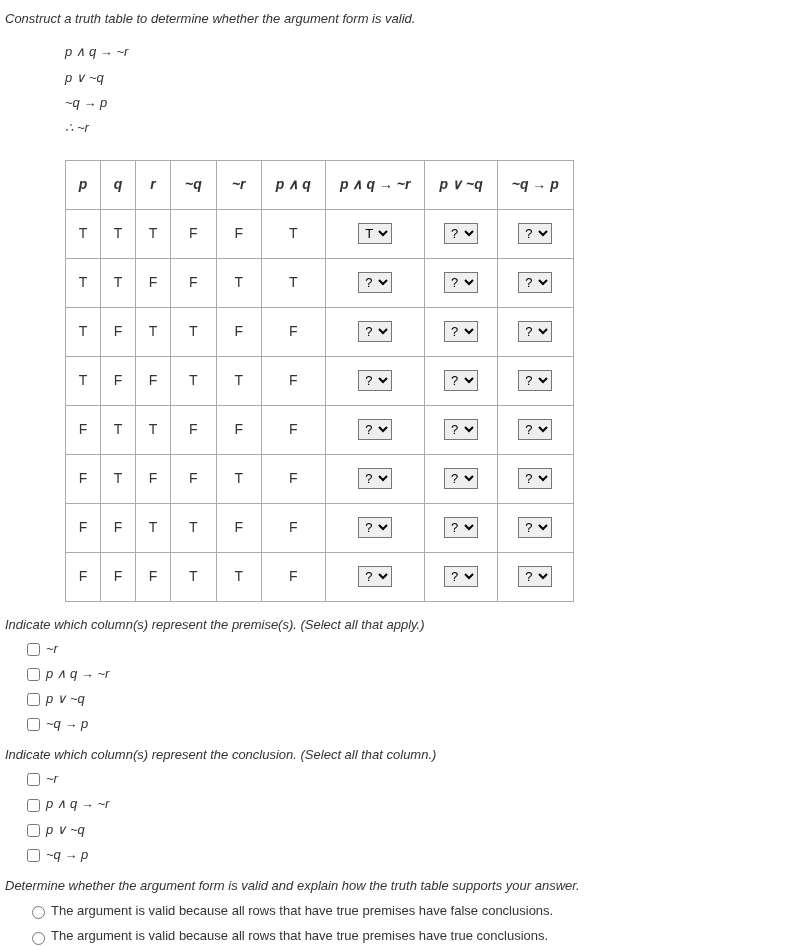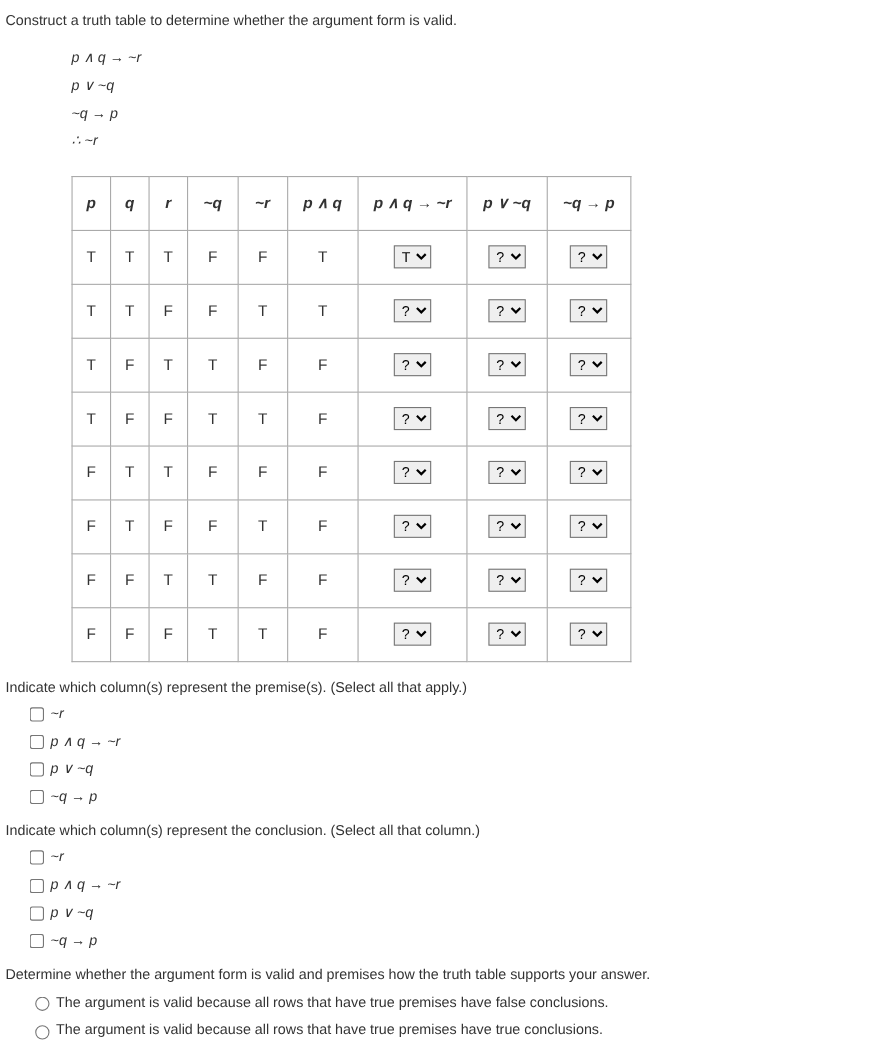--- a/index.html
+++ b/index.html
@@ -3,21 +3,21 @@
 <meta charset="utf-8">
 <style>
   body {
     font-family: Arial, sans-serif;
     font-size: 13px;
     color: #333;
     margin: 0;
     padding: 10px 5px;
     line-height: 1.4;
   }
-  .question { margin-bottom: 12px; }
+  .question { margin-bottom: 12px; font-style: italic; }
   .argument {
     margin: 10px 0 20px 60px;
     font-style: italic;
     line-height: 1.8;
   }
   .argument div { margin: 2px 0; }
   table.truth {
     border-collapse: collapse;
     margin: 6px 0 14px 60px;
   }
@@ -31,21 +31,21 @@
     height: 28px;
   }
   table.truth th { font-weight: bold; font-style: italic; font-size: 14px; }
   .narrow { padding: 10px 9px !important; }
   select {
     font-size: 13px;
     padding: 1px 2px;
     background: #efefef;
     border: 1px solid #767676;
   }
-  .prompt { margin: 4px 0 6px 0; }
+  .prompt { margin: 4px 0 6px 0; font-style: italic; }
   .options { margin: 4px 0 12px 18px; }
   .options div { margin: 6px 0; }
   .options.radio { margin: 4px 0 12px 22px; }
   .options.radio div { margin: 7px 0; }
   input[type=checkbox], input[type=radio] { margin-right: 6px; vertical-align: middle; }
   .ital { font-style: italic; }
 </style>
 </head>
 <body>
 
@@ -173,18 +173,18 @@
 </div>
 
 <div class="prompt">Indicate which column(s) represent the conclusion. (Select all that column.)</div>
 <div class="options">
   <div><input type="checkbox" style=""><span class="ital">~r</span></div>
   <div><input type="checkbox" style=""><span class="ital">p ∧ q → ~r</span></div>
   <div><input type="checkbox" style=""><span class="ital">p ∨ ~q</span></div>
   <div><input type="checkbox" style=""><span class="ital">~q → p</span></div>
 </div>
 
-<div class="prompt">Determine whether the argument form is valid and premises how the truth table supports your answer.</div>
+<div class="prompt">Determine whether the argument form is valid and explain how the truth table supports your answer.</div>
 <div class="options radio">
   <div><input type="radio" name="v" style=""><span>The argument is valid because all rows that have true premises have false conclusions.</span></div>
   <div><input type="radio" name="v" style=""><span>The argument is valid because all rows that have true premises have true conclusions.</span></div>
 
 </div>
 
 </body></html>

